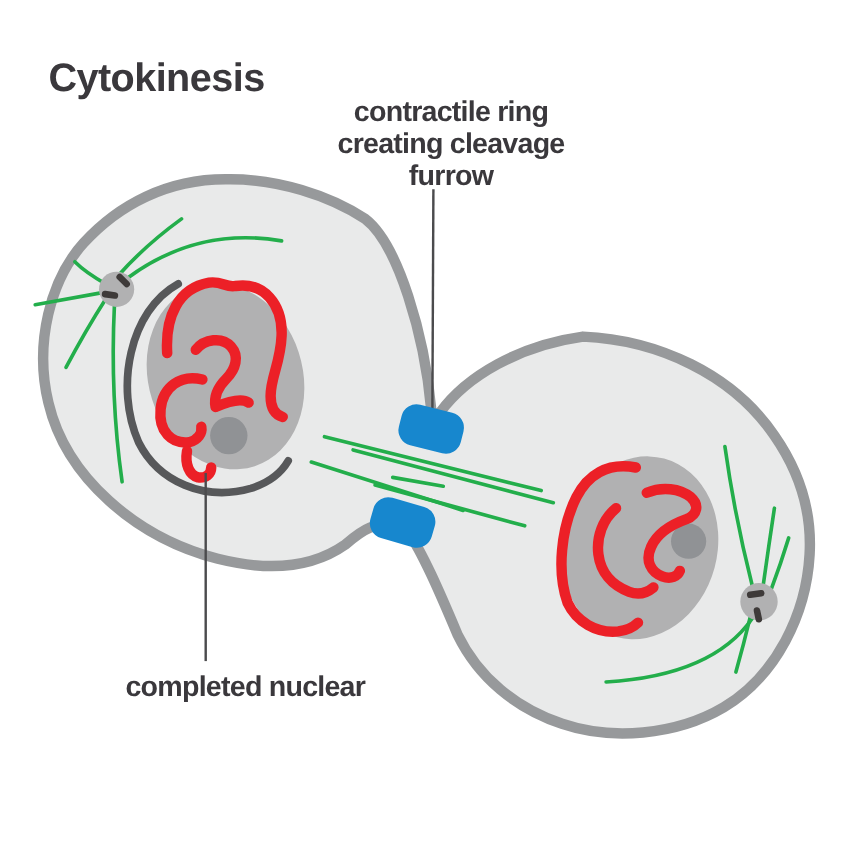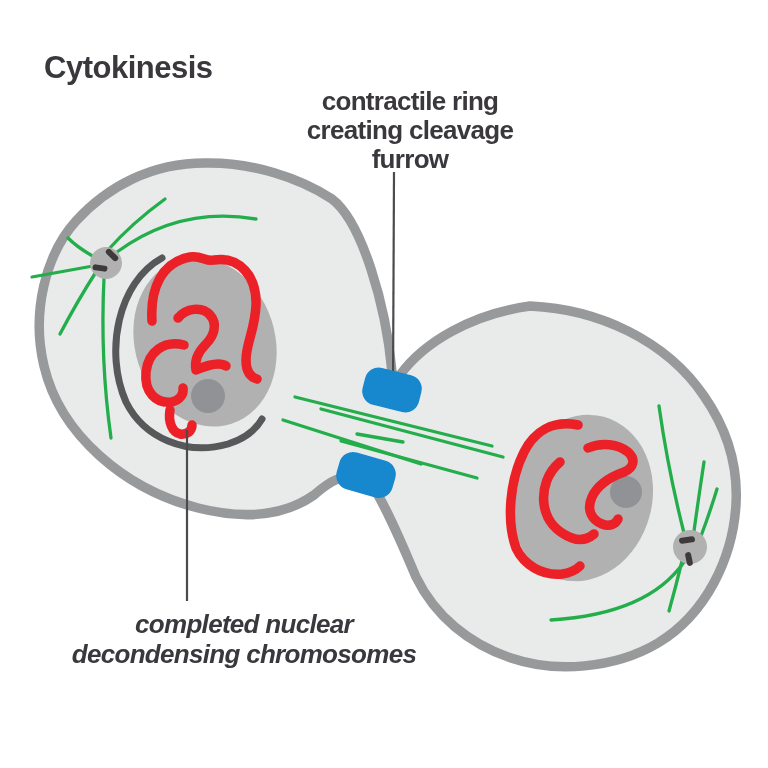--- a/index.html
+++ b/index.html
@@ -13,24 +13,24 @@
   .nucleus{fill:var(--nucleus_fill,#B1B1B2);}
   .nucleolus{fill:var(--nucleolus,#909295);}
   .envelope{fill:none;stroke:var(--nuclear_envelope,#57585A);stroke-width:7;stroke-linecap:round;}
   .chromo{fill:none;stroke:var(--chromosome_red,#EC2027);stroke-width:9.5;stroke-linecap:round;stroke-linejoin:round;}
   .mt{fill:none;stroke:var(--microtubule_green,#23AE4B);stroke-width:3.3;stroke-linecap:round;}
   .centrobody{fill:var(--centrosome_fill,#B1B1B2);}
   .centriole{fill:var(--centriole_dark,#3E3A39);}
   .ring{fill:var(--contractile_ring_blue,#1787CE);}
   .pointer{stroke:var(--pointer_line,#4B4B4D);stroke-width:2.2;fill:none;}
   .txt{position:absolute;color:var(--text,#3A383C);font-weight:700;}
-  .title{left:44px;top:50px;font-size:31px;letter-spacing:-0.5px;}
+  .title{left:44px;top:50px;font-size:36px;letter-spacing:-0.5px;}
   .label{font-size:26px;letter-spacing:-0.7px;text-align:center;line-height:29px;}
   .label-top{left:240px;top:87px;width:340px;}
-  .label-bottom{left:44px;top:609px;width:400px;line-height:30px;font-style:italic;}
+  .label-bottom{left:23px;top:609px;width:400px;line-height:30px;}
 </style>
 </head>
 <body>
 
 <div class="stage">
 
   <svg width="768" height="768" viewBox="0 0 768 768">
 
     <path class="membrane" d="
       M 205,163
@@ -125,15 +125,14 @@
   <div class="txt title">Cytokinesis</div>
 
   <div class="txt label label-top">
     <div>contractile ring</div>
     <div>creating cleavage</div>
     <div>furrow</div>
   </div>
 
   <div class="txt label label-bottom">
     <div>completed nuclear</div>
-    <div>decondensing chromosomes</div>
   </div>
 </div>
 
 </body></html>

